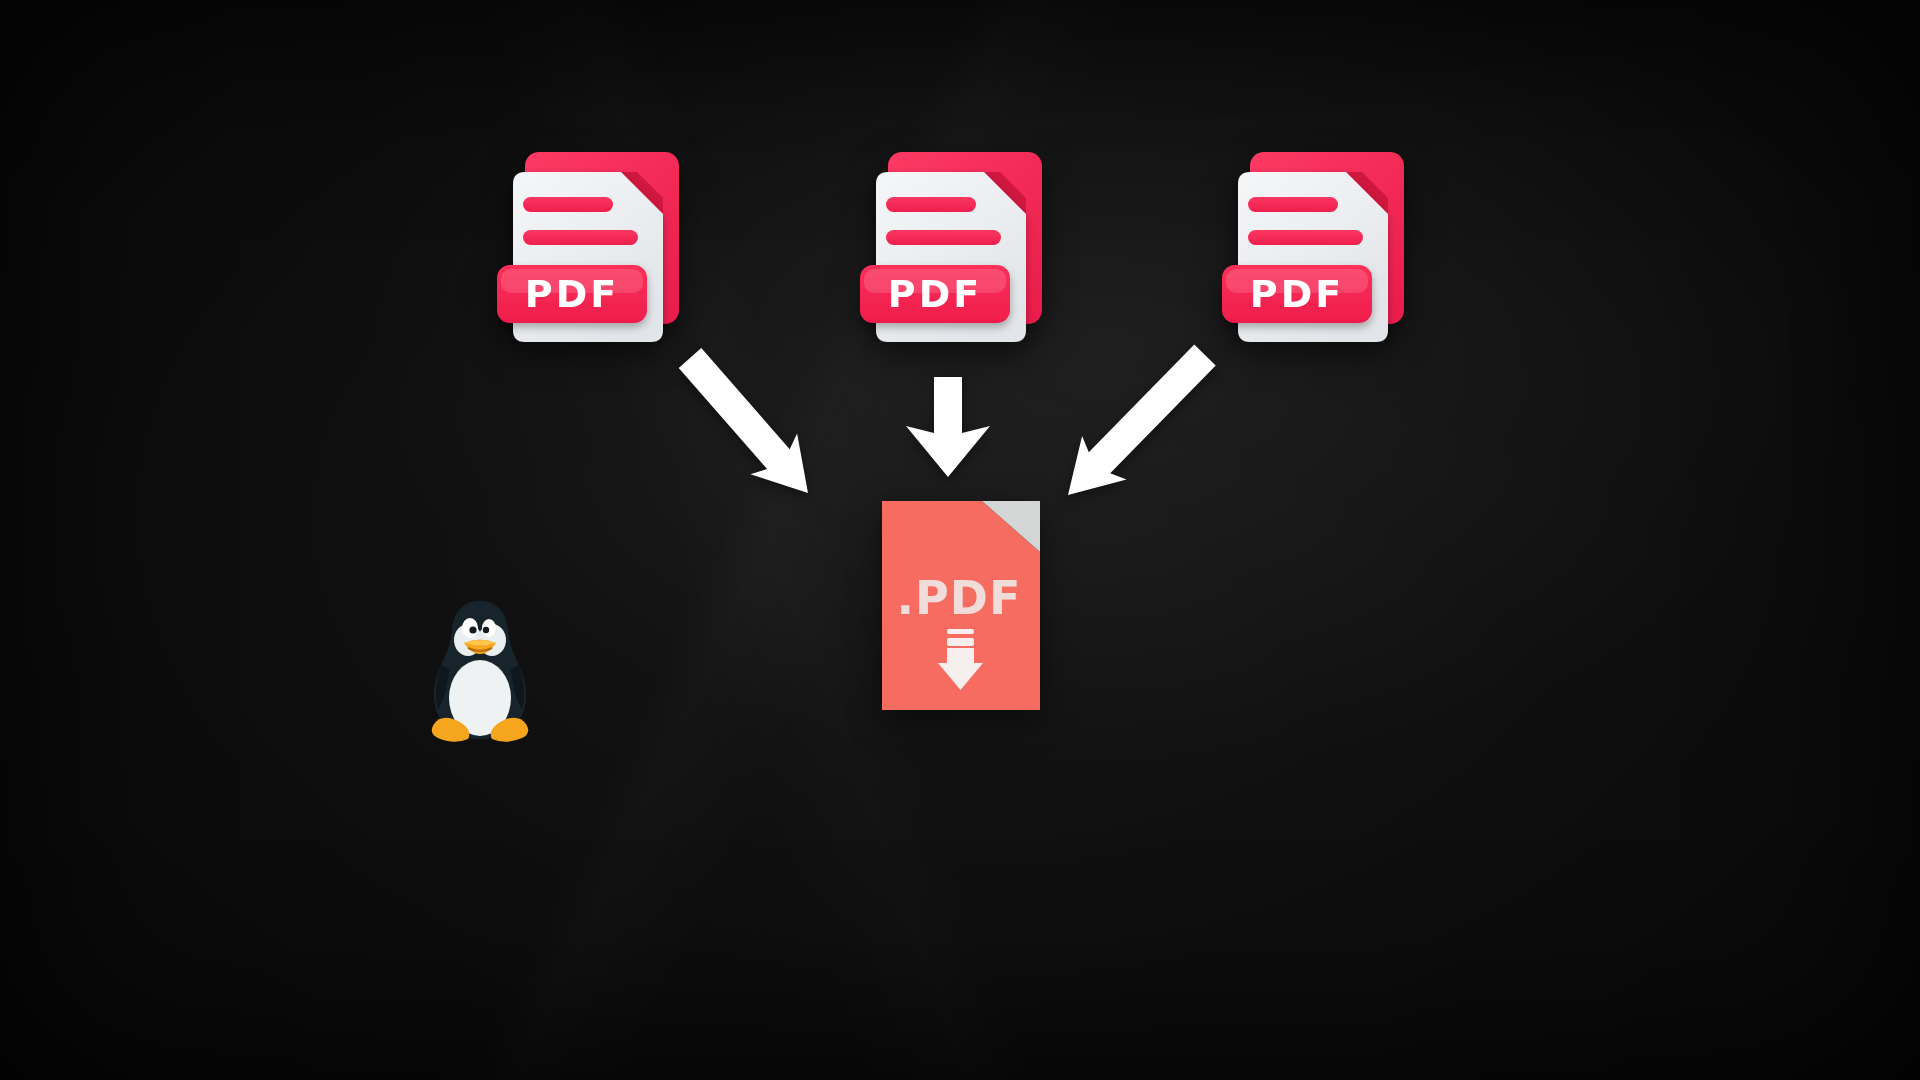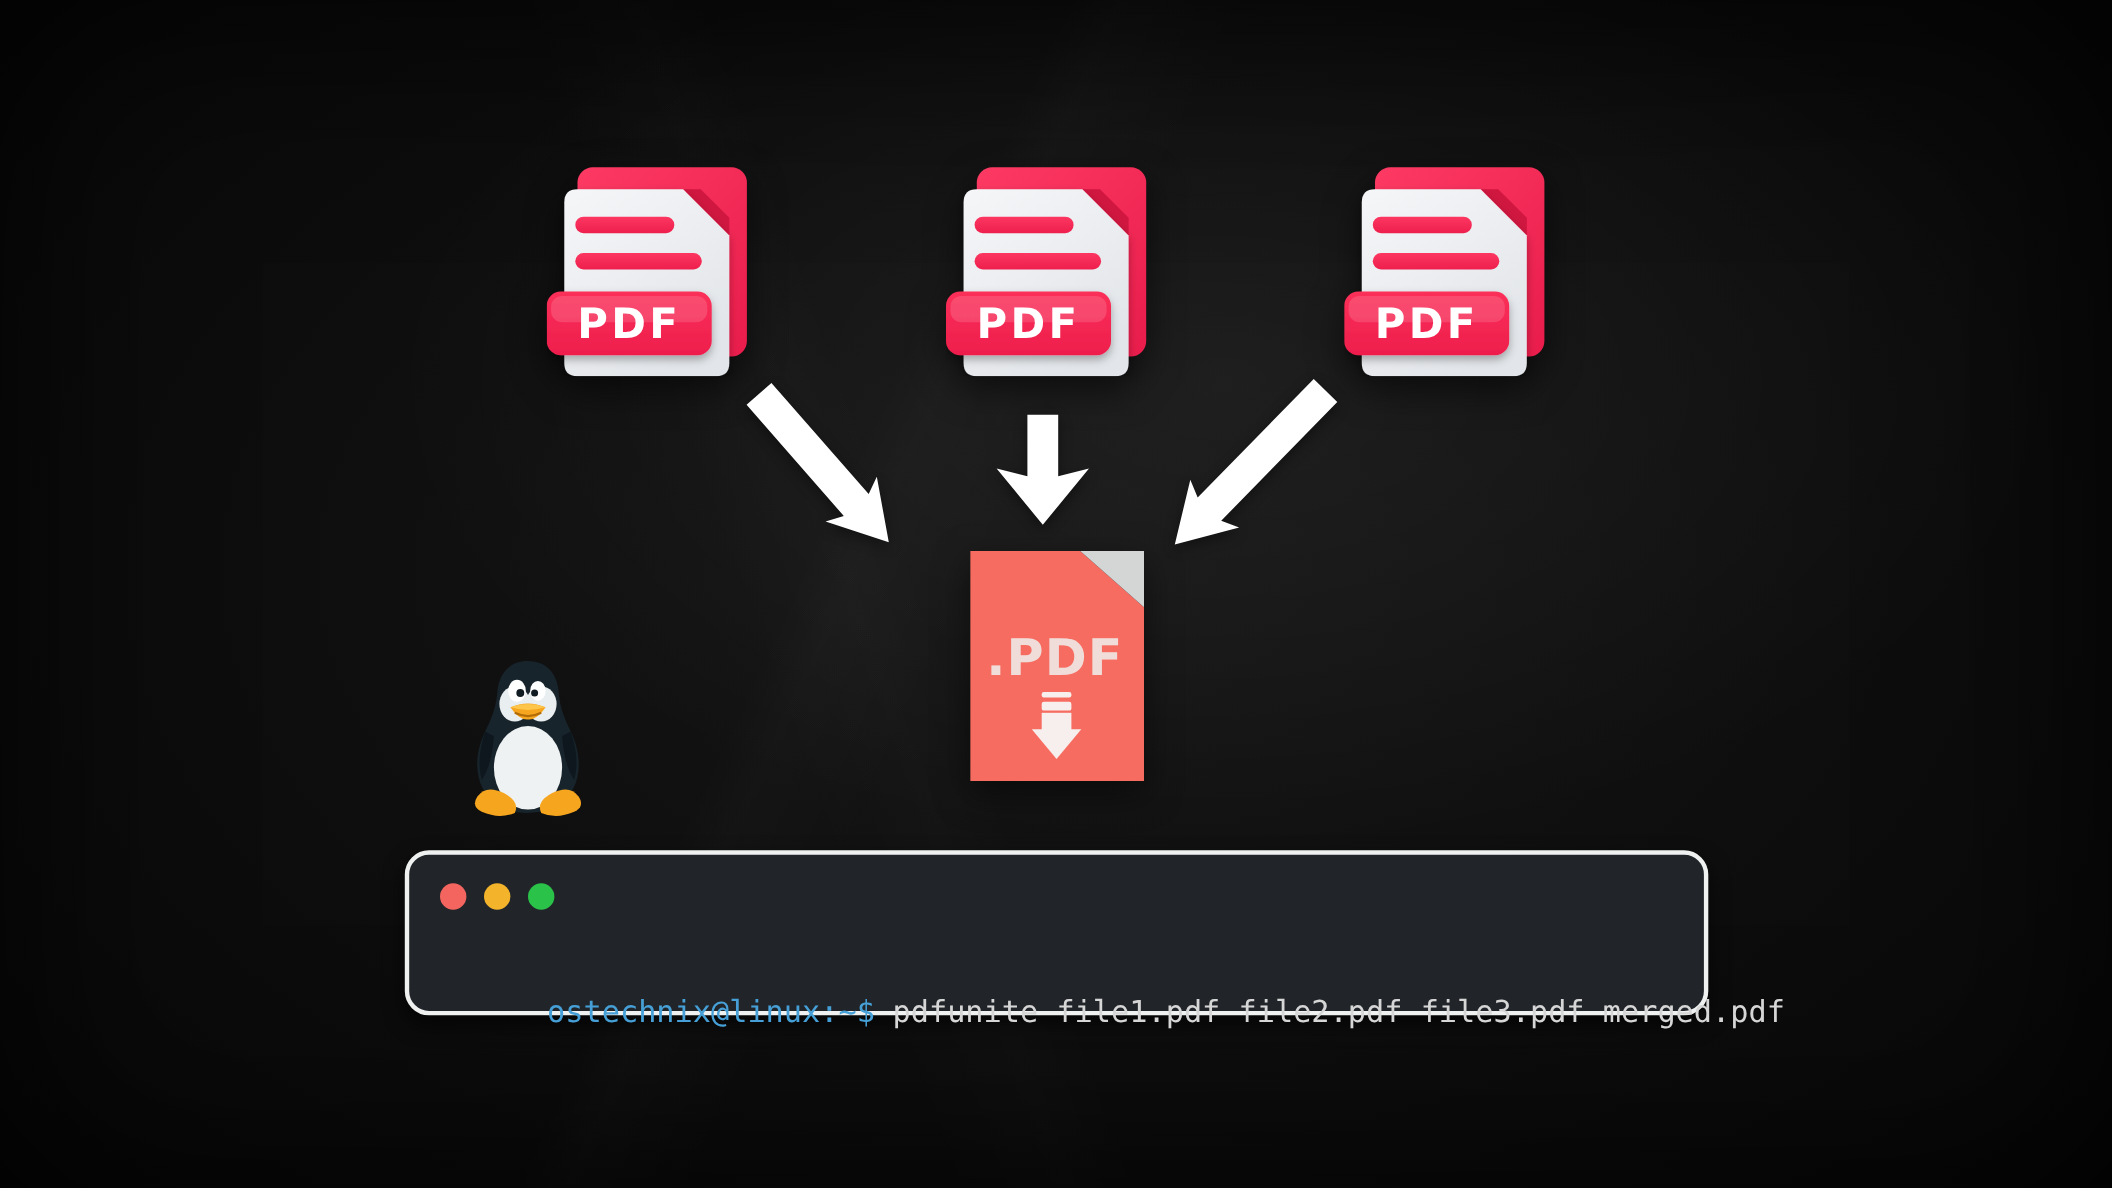--- a/index.html
+++ b/index.html
@@ -120,24 +120,14 @@
     <ellipse cx="61" cy="31" rx="7" ry="9" fill="#ffffff"></ellipse>
     <circle cx="45" cy="33" r="3.6" fill="#101c22"></circle>
     <circle cx="58" cy="33" r="3.2" fill="#101c22"></circle>
     <path d="M30 124 Q14 116 6 127 Q0 136 10 141 Q26 148 40 142 Q45 132 30 124 Z" fill="#f6a51f"></path>
     <path d="M74 124 Q90 116 98 127 Q104 136 94 141 Q78 148 64 142 Q59 132 74 124 Z" fill="#f6a51f"></path>
     <path d="M36 46 Q52 39 68 46 Q60 58 52 57 Q44 58 36 46 Z" fill="#f6a51f"></path>
     <path d="M36 46 Q52 40 68 46 Q52 51 36 46 Z" fill="#fdc64a"></path>
     <path d="M40 51 Q52 57 64 51" stroke="#b26c07" stroke-width="2" fill="none"></path>
   </svg>
 
-  <div class="abs terminal">
-    <div class="traffic">
-      <span class="dot dot-close"></span>
-      <span class="dot dot-min"></span>
-      <span class="dot dot-max"></span>
-    </div>
-    <div class="term-line">
-      <span class="prompt">ostechnix@linux:~$</span><span class="command">pdfunite file1.pdf file2.pdf file3.pdf merged.pdf</span>
-    </div>
-  </div>
 
 </div>
 
 </body></html>

